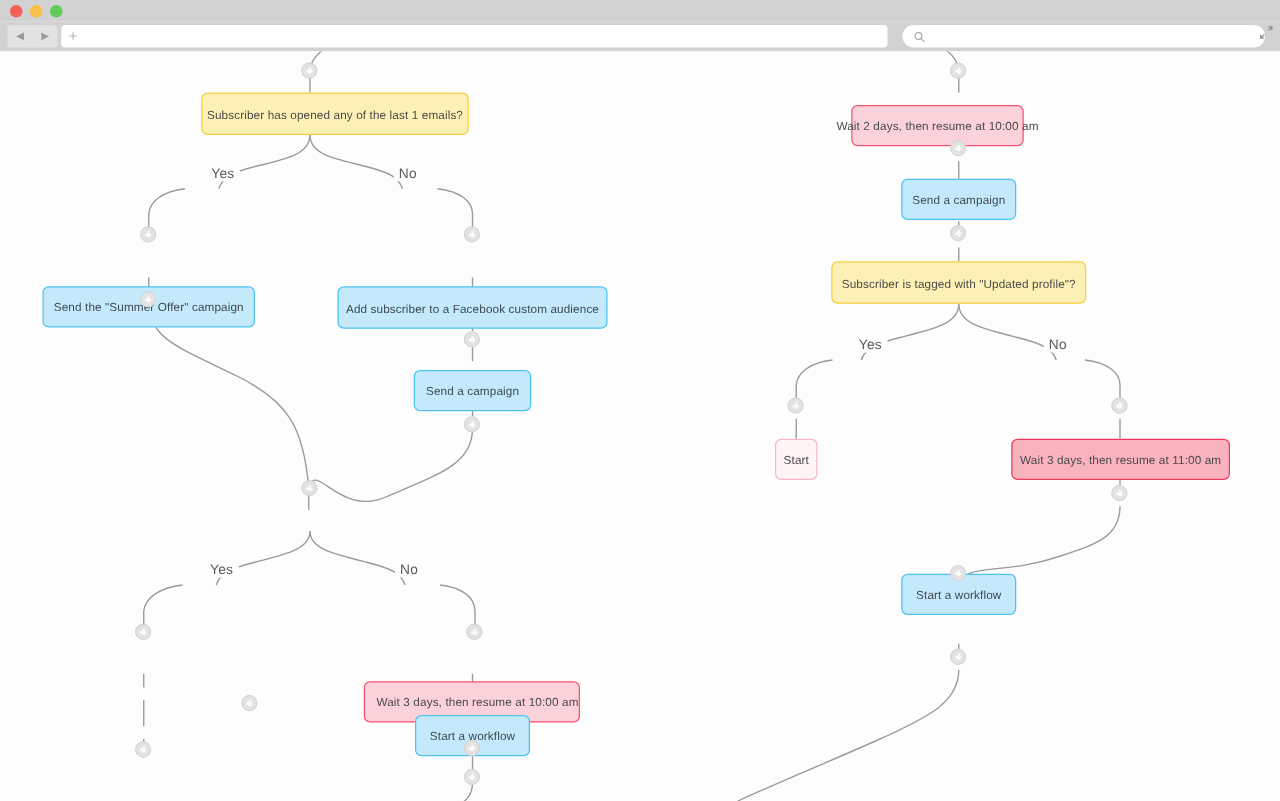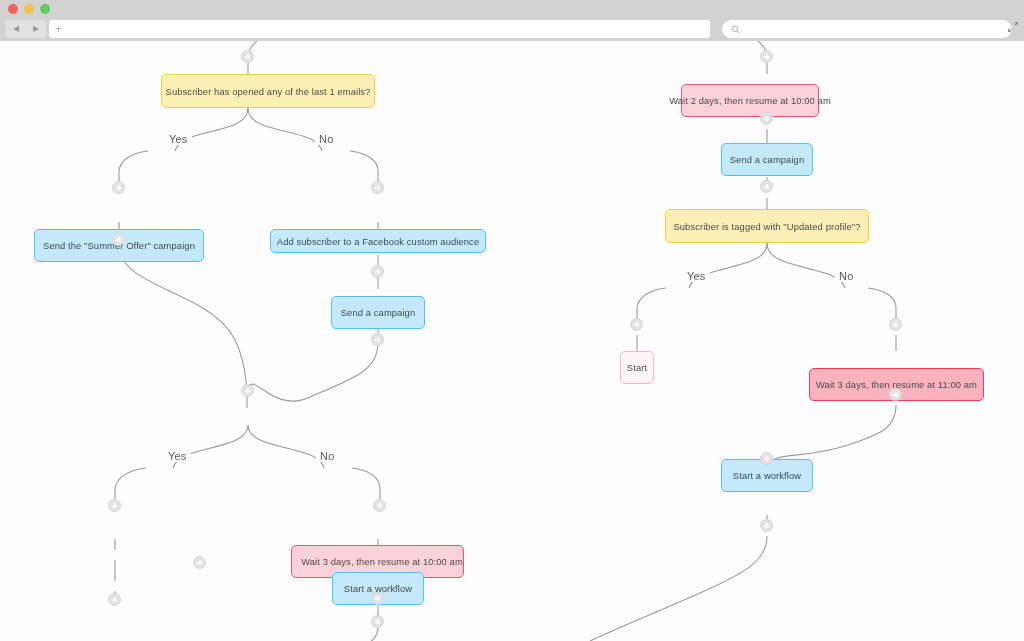--- a/index.html
+++ b/index.html
@@ -172,21 +172,21 @@
         <path d="M767 428 L767 440"></path>
         <path d="M767 474 L767 485"></path>
         <path d="M767 495 C767 520 745 532 700 552 C650 574 620 586 590 600"></path>
       </g>
     </svg>
 
     <div class="node decision" style="left:141px; top:33px; width:214px; height:34px;margin-left:20px;">Subscriber has opened any of the last 1 emails?</div>
 
     <div class="node action" style="left:34px; top:188px; width:170px; height:33px;">Send the "Summer Offer" campaign</div>
 
-    <div class="node action" style="left:270px; top:188px; width:216px; height:24px;">Add subscriber to a Facebook custom audience</div>
+    <div class="node action" style="left:270px; top:188px; width:216px; height:34px;">Add subscriber to a Facebook custom audience</div>
 
     <div class="node action" style="left:331px; top:255px; width:94px; height:33px;">Send a campaign</div>
 
 
 
     <div class="node wait" style="left:291px; top:504px; width:173px; height:33px;padding-left:21px;">Wait 3 days, then resume at 10:00 am</div>
 
     <div class="node action" style="left:332px; top:531px; width:92px; height:33px;">Start a workflow</div>
 
     <span class="branch-label" style="left:165px; top:92px;">Yes</span>
@@ -209,21 +209,21 @@
     <span class="plus" style="left:371px; top:574px;"></span>
 
     <div class="node wait" style="left:681px; top:33px; width:138px; height:33px;margin-top:10px;">Wait 2 days, then resume at 10:00 am</div>
 
     <div class="node action" style="left:721px; top:102px; width:92px; height:33px;">Send a campaign</div>
 
     <div class="node decision" style="left:665px; top:168px; width:204px; height:34px;">Subscriber is tagged with "Updated profile"?</div>
 
     <div class="node exit" style="left:620px; top:310px; width:34px; height:33px;">Start</div>
 
-    <div class="node wait selected" style="left:809px; top:310px; width:175px; height:33px;margin-top:17px;">Wait 3 days, then resume at 11:00 am</div>
+    <div class="node wait selected" style="left:809px; top:310px; width:175px; height:33px;">Wait 3 days, then resume at 11:00 am</div>
 
     <div class="node action" style="left:721px; top:418px; width:92px; height:33px;">Start a workflow</div>
 
     <span class="branch-label" style="left:683px; top:229px;">Yes</span>
     <span class="branch-label" style="left:835px; top:229px;">No</span>
 
     <span class="plus" style="left:760px; top:9px;"></span>
     <span class="plus" style="left:760px; top:71px;"></span>
     <span class="plus" style="left:760px; top:139px;"></span>
     <span class="plus" style="left:630px; top:277px;"></span>

